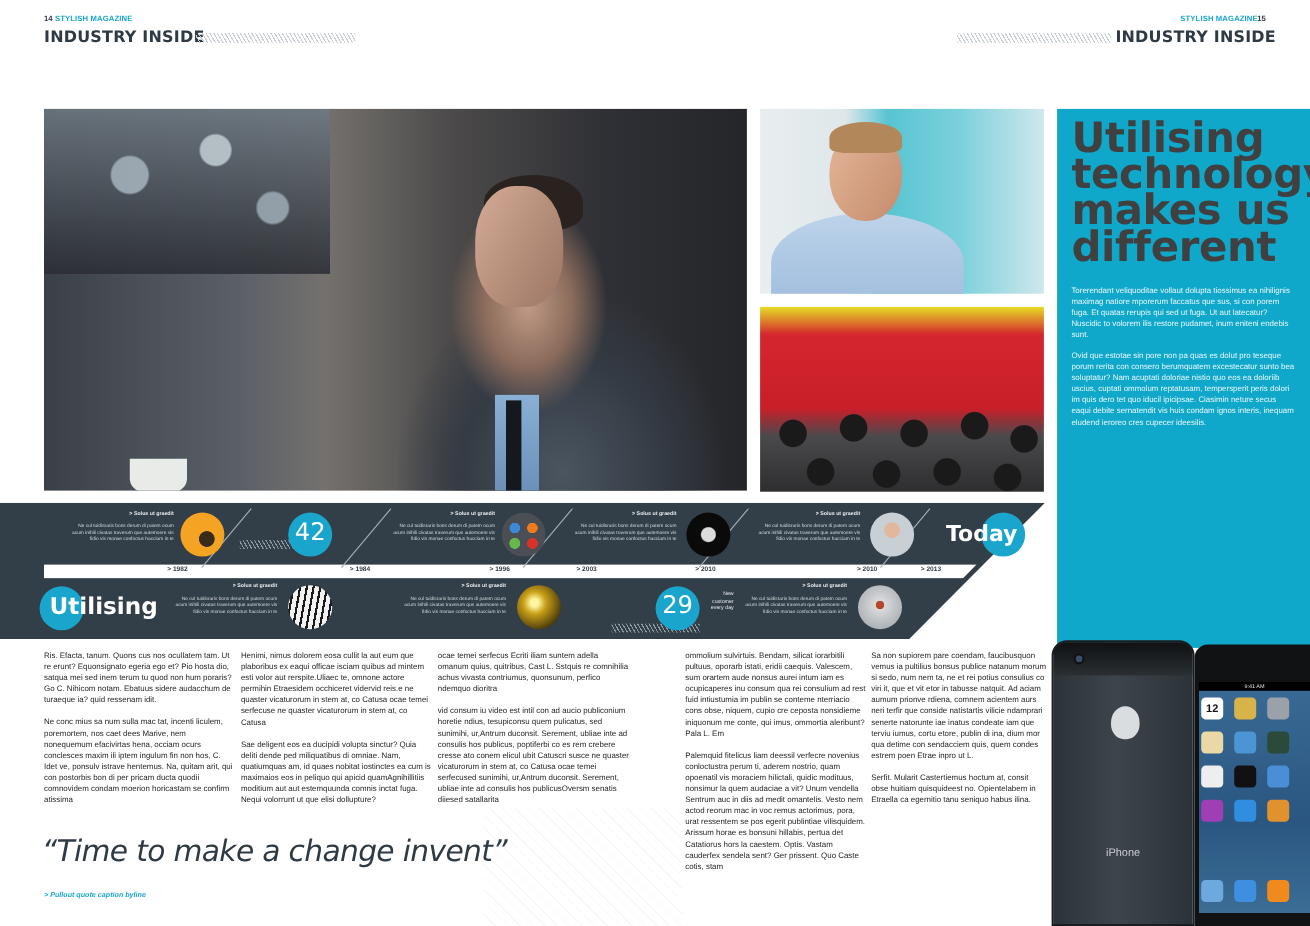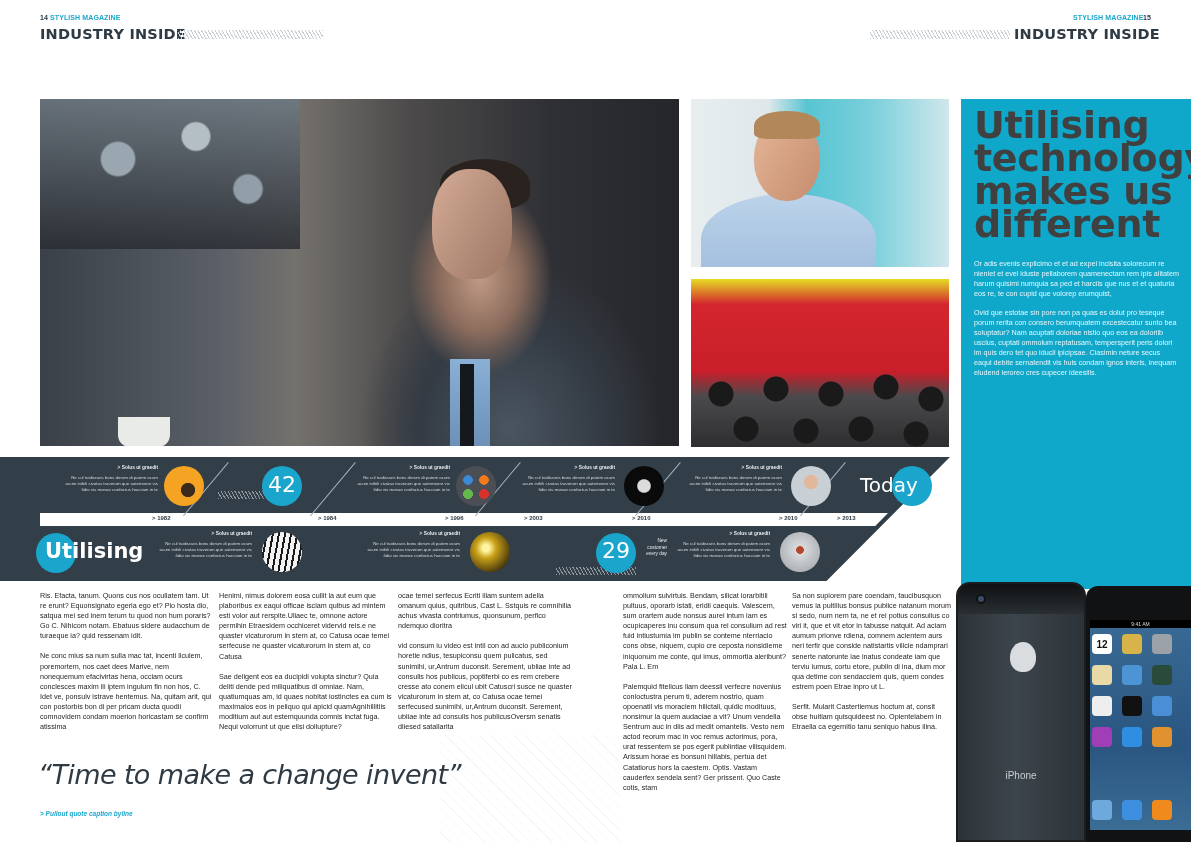--- a/index.html
+++ b/index.html
@@ -124,21 +124,21 @@
   <div class="body"></div>
   <div class="face"></div>
   <div class="hair"></div>
 </div>
 
 <div class="photo photo-buttons"></div>
 
 <div class="blue-panel">
   <div class="blue-headline">Utilising technology makes us different</div>
   <div class="blue-body">
-    <p>Or adis evenis explicimo et et ad expel incisita solorecum re nieniet et evel iduste pellaborem quamenectam rem ipis alitatem harum quisimi numquia sa ped et harciis que nus et et quaturia eos re, te con cupid que volorep erumquist,</p>
+    <p>Torerendant veliquoditae vollaut dolupta tiossimus ea nihilignis maximag natiore mporerum faccatus que sus, si con porem fuga. Et quatas rerupis qui sed ut fuga. Ut aut latecatur? Nuscidic to volorem ilis restore pudamet, inum eniteni endebis sunt.</p>
     <p>Ovid que estotae sin pore non pa quas es dolut pro teseque porum rerita con consero berumquatem excestecatur sunto bea soluptatur? Nam acuptati doloriae nistio quo eos ea doloriib uscius, cuptati ommolum reptatusam, tempersperit peris dolori im quis dero tet quo iducil ipicipsae. Ciasimin neture secus eaqui debite sernatendit vis huis condam ignos interis, inequam eludend ieroreo cres cupecer ideesilis.</p>
   </div>
 </div>
 
 <div class="phone-front"></div>
 <div class="phone-screen">
   <div class="phone-status">9:41 AM</div>
   <div class="app" style="left:2px;top:14px;background:#fff;">
       <span style="display:block;text-align:center;font-size:10px;font-weight:bold;line-height:22px;color:#111;">12</span>
     </div>
@@ -203,21 +203,21 @@
 </div>
 <div class="tl-img" style="left:624px;top:466px;background:radial-gradient(circle at 50% 50%, #dcdcdc 0 22%, #0a0a0a 26%);"></div>
 
 <div class="tl-item" style="left:684px;top:465px;">
   <div class="t">&gt; Solus ut graedit</div>
   <div class="b">Ne cul tuidisraris bons derum di patem ocum acum inihili civatas traverum que autemoere vis fidio vis monae confoctus hacciam in te</div>
 </div>
 <div class="tl-img" style="left:791px;top:466px;background:radial-gradient(circle at 50% 40%, #e2b89c 0 22%, #c8d0d6 24%);"></div>
 
 <div class="tl-circle" style="left:892px;top:466px;width:40px;height:40px;"></div>
-<span class="tl-big" style="left:860px;top:473px;font-size:20px;font-weight:normal;">Today</span>
+<span class="tl-big" style="left:860px;top:473px;font-size:20px;font-weight:bold;">Today</span>
 
 <div class="tl-circle" style="left:36px;top:533px;width:40px;height:40px;"></div>
 <span class="tl-big" style="left:45px;top:539px;font-size:21px;font-weight:bold;">Utilising</span>
 
 <div class="tl-item" style="left:154px;top:531px;">
   <div class="t">&gt; Solus ut graedit</div>
   <div class="b">Ne cul tuidisraris bons derum di patem ocum acum inihili civatas traverum que autemoere vis fidio vis monae confoctus hacciam in te</div>
 </div>
 <div class="tl-img" style="left:262px;top:532px;background:repeating-linear-gradient(100deg, #f2f2f2 0 4px, #1a1a1a 4px 6px);"></div>
 

